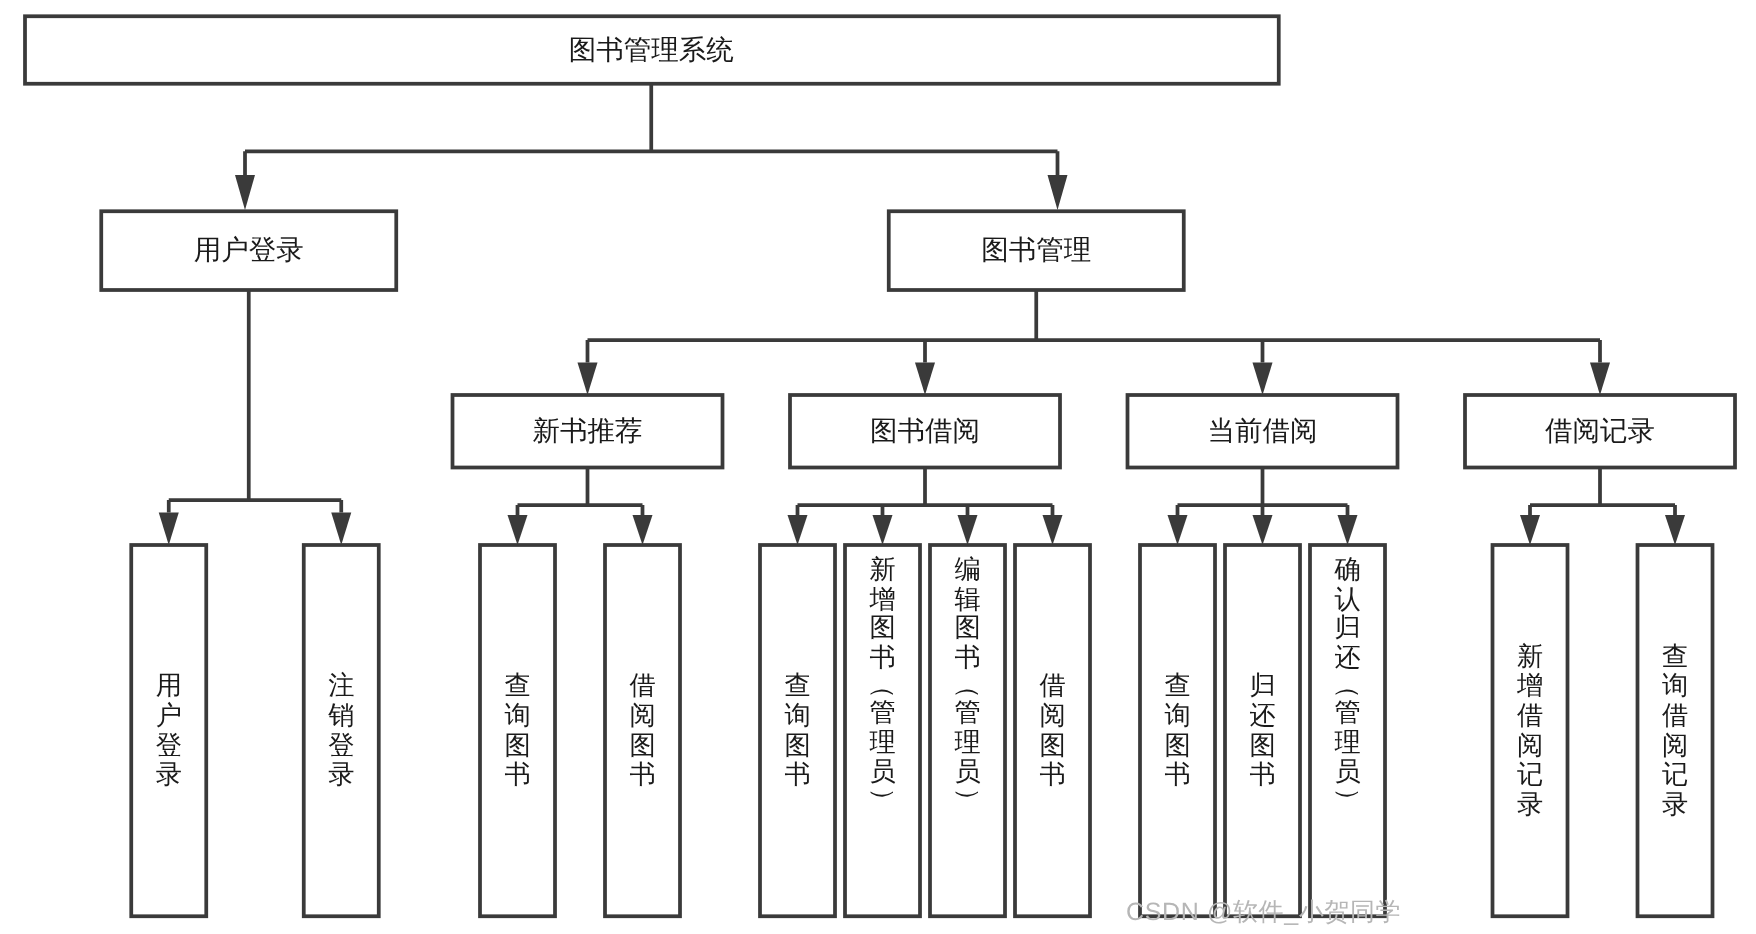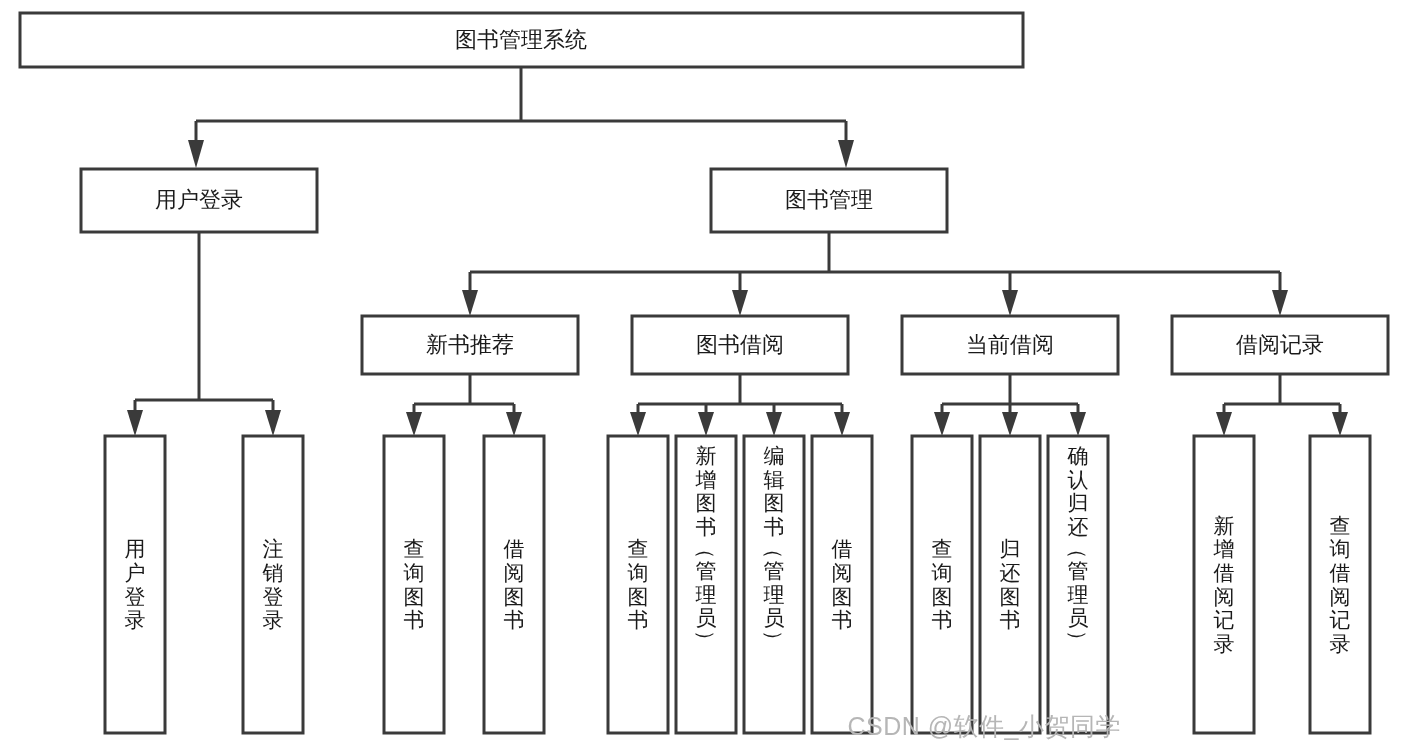--- a/index.html
+++ b/index.html
@@ -60,21 +60,21 @@
     color: #1a1a1a;
     text-align: center;
     pointer-events: none;
     white-space: pre-line;
   }
   .watermark {
     position: absolute;
     right: 8px;
     bottom: 4px;
     font-family: "Liberation Sans", "DejaVu Sans", sans-serif;
-    font-size: 25px;
+    font-size: 20px;
     color: #b6b6b6;
     letter-spacing: 0.5px;
     user-select: none;
   }
 </style>
 </head>
 <body>
 
 <div id="chart-root">
 

